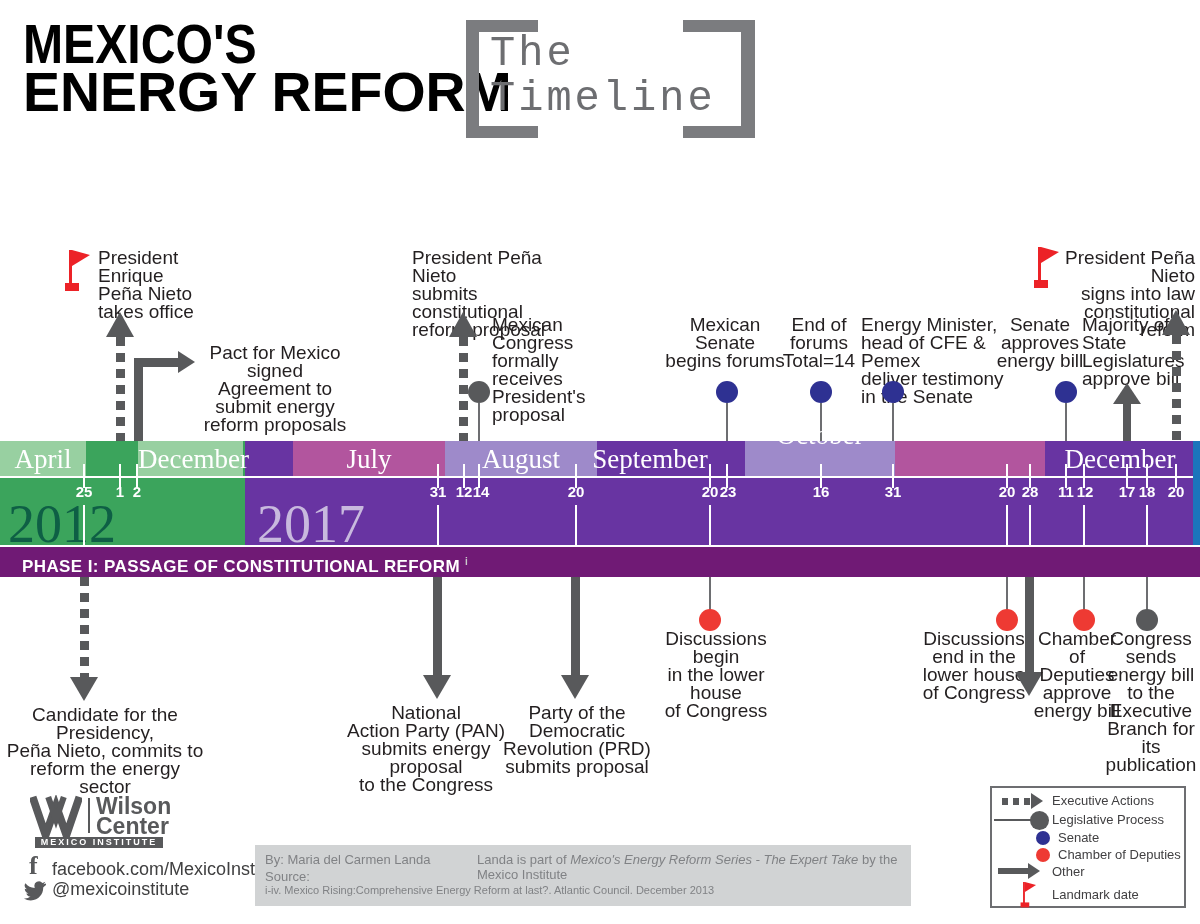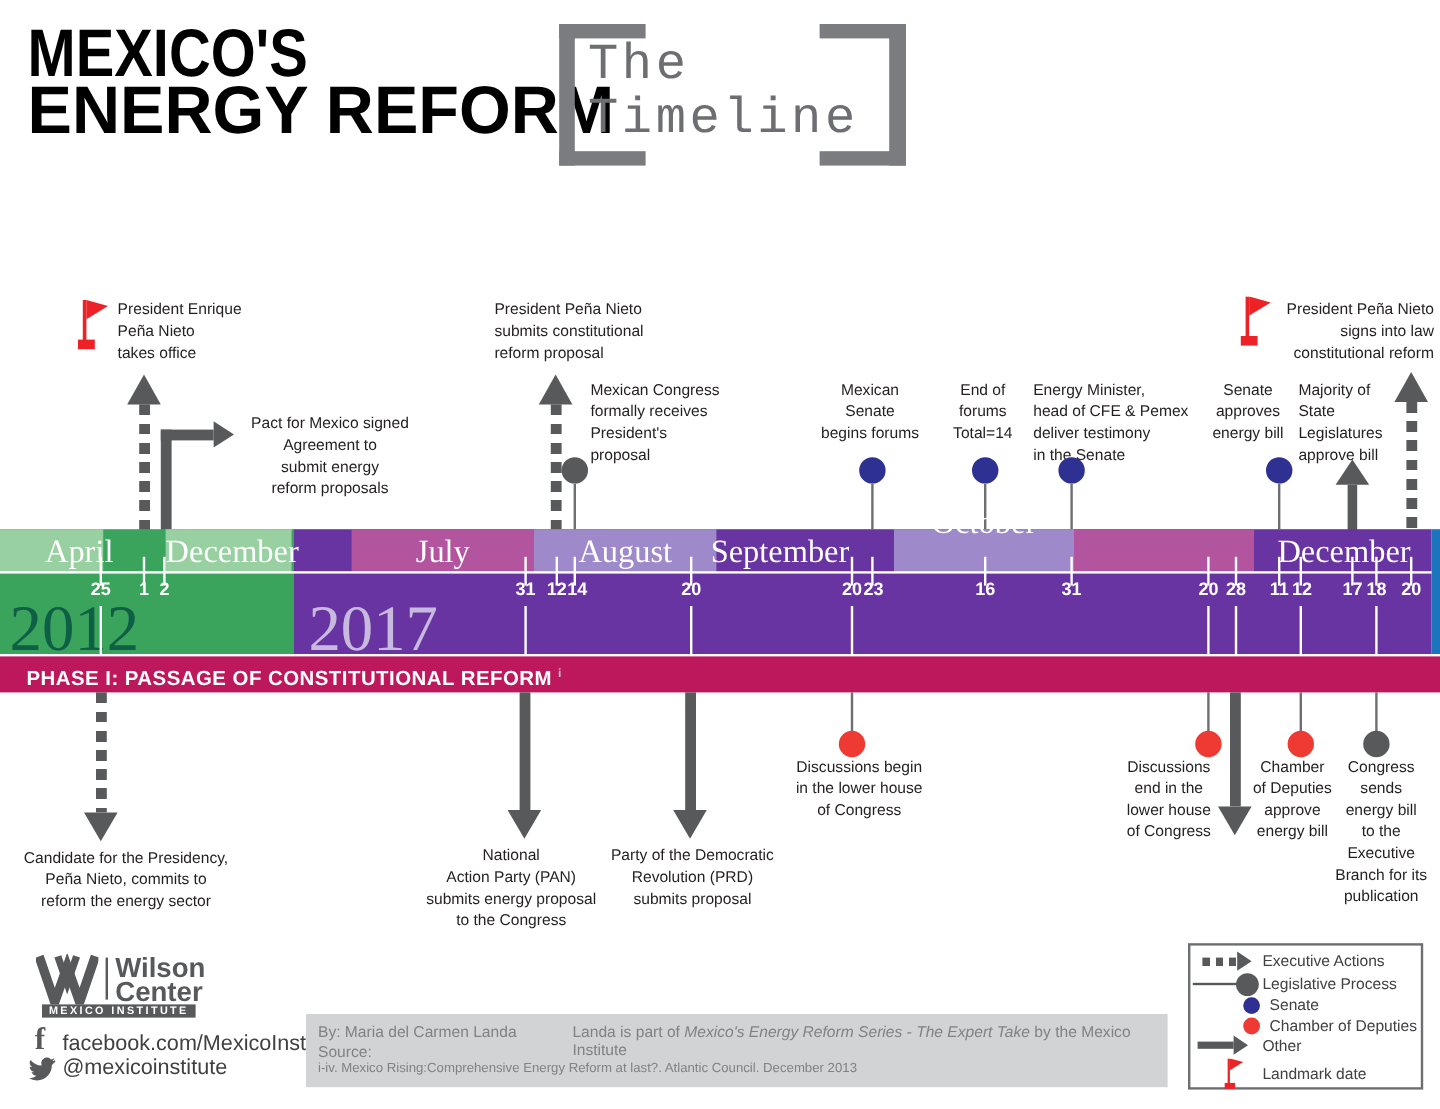--- a/index.html
+++ b/index.html
@@ -14,51 +14,51 @@
   .subtitle-word { font-family:"Liberation Mono", monospace; font-size:42px; color:#6d6e71; letter-spacing:3px; line-height:1; }
 
   
   .month-label { font-family:"Liberation Serif", serif; font-size:27px; color:#fff; text-align:center; line-height:34px; }
   .year-label { font-family:"Liberation Serif", serif; font-size:54px; line-height:1; }
   .tick-up { width:2px; height:24px; background:#fff; top:464px; }
   .tick-num { top:483px; color:#fff; font-size:15px; font-weight:600; width:34px; text-align:center; transform:translateX(-50%); }
   .tick-down { width:2px; height:40px; background:#fff; top:505px; }
 
   
-  .event-text { font-size:13px; line-height:18px; color:#231f20; white-space:pre-line; }
+  .event-text { font-size:19px; line-height:18px; color:#231f20; white-space:pre-line; }
   .stem { width:2px; background:#6d6e71; }
   .dot { width:22px; height:22px; border-radius:50%; }
   .dot-senate { background:#2e3192; }
   .dot-chamber { background:#ee3a33; }
   .dot-gray { background:#58595b; }
   .dash-v { width:9px; background:repeating-linear-gradient(to bottom, #58595b 0 9px, transparent 9px 16px); }
   .solid-stem { background:#58595b; }
   .head-up { width:0; height:0; border-left:14px solid transparent; border-right:14px solid transparent; border-bottom:25px solid #58595b; }
   .head-up-sm { width:0; height:0; border-left:14px solid transparent; border-right:14px solid transparent; border-bottom:21px solid #58595b; }
   .head-down { width:0; height:0; border-left:14px solid transparent; border-right:14px solid transparent; border-top:24px solid #58595b; }
   .head-right { width:0; height:0; border-top:11px solid transparent; border-bottom:11px solid transparent; border-left:17px solid #58595b; }
 
   
-  .phase-bar { left:0; top:547px; width:1200px; height:30px; background:#be185d; }
+  .phase-bar { left:0; top:547px; width:1200px; height:30px; background:#701a75; }
   .phase-label { color:#fff; font-weight:bold; font-size:17px; letter-spacing:0.4px; line-height:30px; padding-left:22px; }
   .phase-foot { font-size:10px; color:#c9cacb; vertical-align:super; margin-left:5px; }
 
   
   .legend-box { left:990px; top:786px; width:196px; height:122px; border:2px solid #6d6e71; background:#fff; }
   .legend-label { font-size:13px; color:#414042; line-height:16px; }
   .legend-dash-h { width:30px; height:7px; background:repeating-linear-gradient(to right, #58595b 0 6px, transparent 6px 11px); }
   .legend-head-r { width:0; height:0; border-top:8px solid transparent; border-bottom:8px solid transparent; border-left:12px solid #58595b; }
   .legend-dot { width:14px; height:14px; border-radius:50%; }
 
   
   .wilson-name { font-size:23px; font-weight:bold; color:#58595b; line-height:20px; }
   .mexico-inst-bar { background:#58595b; color:#fff; font-size:9px; font-weight:bold; letter-spacing:2px; text-align:center; line-height:11px; }
   .social-text { font-size:18px; color:#404041; }
   .fb-glyph { font-family:"Liberation Serif", serif; font-size:26px; font-weight:bold; color:#58595b; line-height:22px; }
-  .credit-box { left:255px; top:845px; width:718px; height:61px; background:#d1d3d4; color:#808285;text-decoration:underline; }
+  .credit-box { left:255px; top:845px; width:656px; height:61px; background:#d1d3d4; color:#808285;text-decoration:underline; }
   .credit-sm { font-size:11px; }
   .credit-md { font-size:13px; }
   .em { font-style:italic; }
 </style>
 </head>
 <body>
 
 <div id="canvas">
 
   <div class="abs title-line" style="left:23px; top:16px; font-size:56px; transform:scaleX(0.86);">MEXICO'S</div>
@@ -148,21 +148,21 @@
   <div class="abs" style="left:245px; top:441px; width:948px; height:104px; background:#6834a2;"></div>
   <div class="abs" style="left:1193px; top:441px; width:7px; height:104px; background:#1b75bc;"></div>
 
   <div class="abs" style="left:0; top:441px; width:86px; height:36px; background:#98d0a1;"></div>
   <div class="abs" style="left:138px; top:441px; width:105px; height:36px; background:#98d0a1;"></div>
   <div class="abs" style="left:293px; top:441px; width:152px; height:36px; background:#b2559e;"></div>
   <div class="abs" style="left:445px; top:441px; width:152px; height:36px; background:#9e8aca;"></div>
   <div class="abs" style="left:745px; top:441px; width:150px; height:36px; background:#9e8aca;"></div>
   <div class="abs" style="left:895px; top:441px; width:150px; height:36px; background:#b2559e;"></div>
 
-  <div class="abs month-label" style="left:0; top:442px; width:86px;margin-left:23px;">April</div>
+  <div class="abs month-label" style="left:0; top:442px; width:86px;">April</div>
   <div class="abs month-label" style="left:138px; top:442px; width:105px;">December</div>
   <div class="abs month-label" style="left:293px; top:442px; width:152px;">July</div>
   <div class="abs month-label" style="left:445px; top:442px; width:152px;">August</div>
   <div class="abs month-label" style="left:585px; top:442px; width:130px;">September</div>
   <div class="abs month-label" style="left:745px; top:418px; width:150px;">October</div>
   <div class="abs month-label" style="left:1045px; top:442px; width:150px;">December</div>
 
   <div class="abs" style="left:0; top:476px; width:1193px; height:2px; background:#fff;"></div>
 
   <div class="abs tick-up" style="left:83px;"></div>

